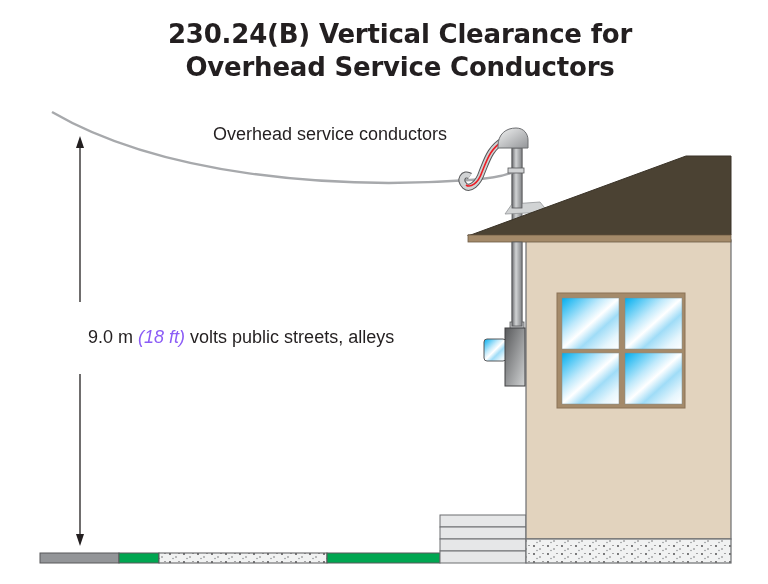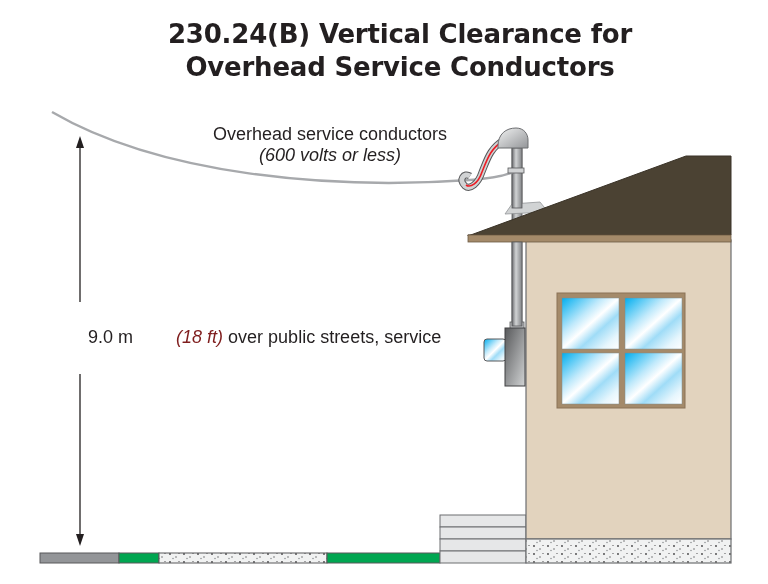--- a/index.html
+++ b/index.html
@@ -8,21 +8,21 @@
       position: absolute; left: 0; top: 18px; width: 768px; text-align: center;
       font-family: "DejaVu Sans", sans-serif; font-weight: bold; font-size: 26px; line-height: 33px; color: #231f20;
       letter-spacing: -0.2px;
     }
     .title div { white-space: nowrap; margin-left: 32px; }
     svg.scene { position: absolute; left: 0; top: 0; }
     .label { position: absolute; white-space: nowrap; color: #231f20; font-family: "Liberation Sans", sans-serif; }
     .cond-label { left: 180px; top: 124px; width: 300px; text-align: center; font-size: 18px; line-height: 21px; }
     .cond-label .sub { font-style: italic; }
     .clear-label { left: 88px; top: 326px; font-size: 18px; line-height: 22px; }
-    .clear-label .metric-alt { color: #7f1d1d; font-style: italic; margin-left: 38px; }
+    .clear-label .metric-alt { color: #8b5cf6; font-style: italic; }
   </style>
 </head>
 <body>
 
 <div class="title">
   <div>230.24(B) Vertical Clearance for</div>
   <div>Overhead Service Conductors</div>
 </div>
 
 <svg class="scene" width="768" height="584" viewBox="0 0 768 584">
@@ -114,20 +114,19 @@
   <g>
     <line x1="80" y1="146" x2="80" y2="302" stroke="#231f20" stroke-width="1.3"></line>
     <line x1="80" y1="374" x2="80" y2="536" stroke="#231f20" stroke-width="1.3"></line>
     <polygon points="80,136 76,148 84,148" fill="#231f20"></polygon>
     <polygon points="80,546 76,534 84,534" fill="#231f20"></polygon>
   </g>
 </svg>
 
 <div class="label cond-label">
   <div>Overhead service conductors</div>
-  <div class="sub">(600 volts or less)</div>
 </div>
 
 <div class="label clear-label">
   <span>9.0 m</span>
   <span class="metric-alt">(18 ft)</span>
-  <span>over public streets, service</span>
+  <span>volts public streets, alleys</span>
 </div>
 
 </body></html>

